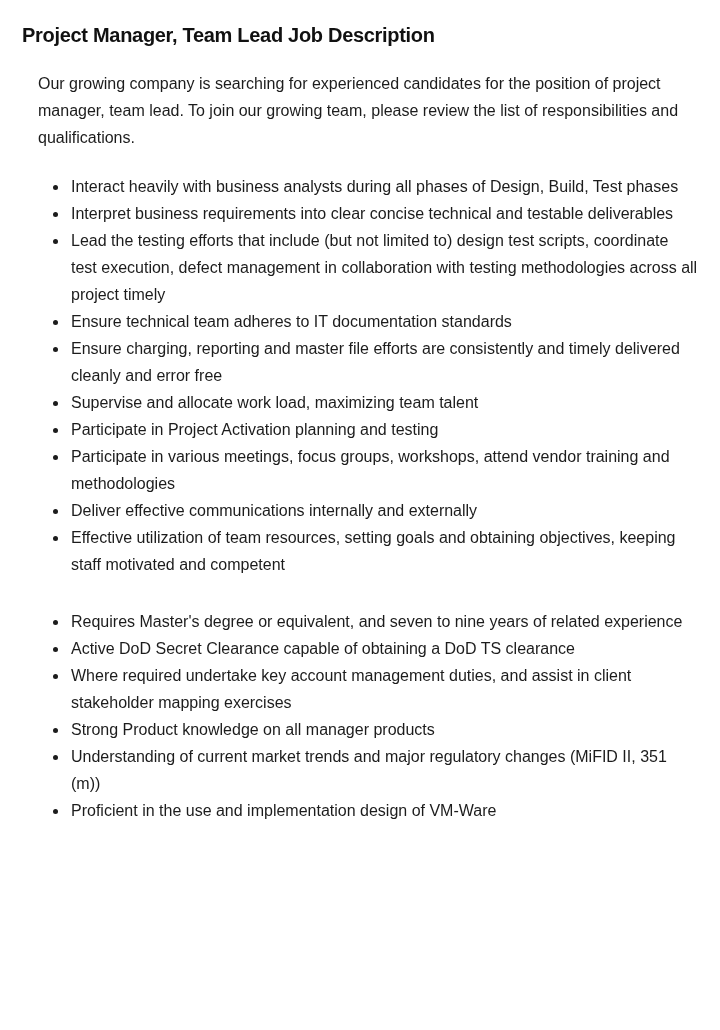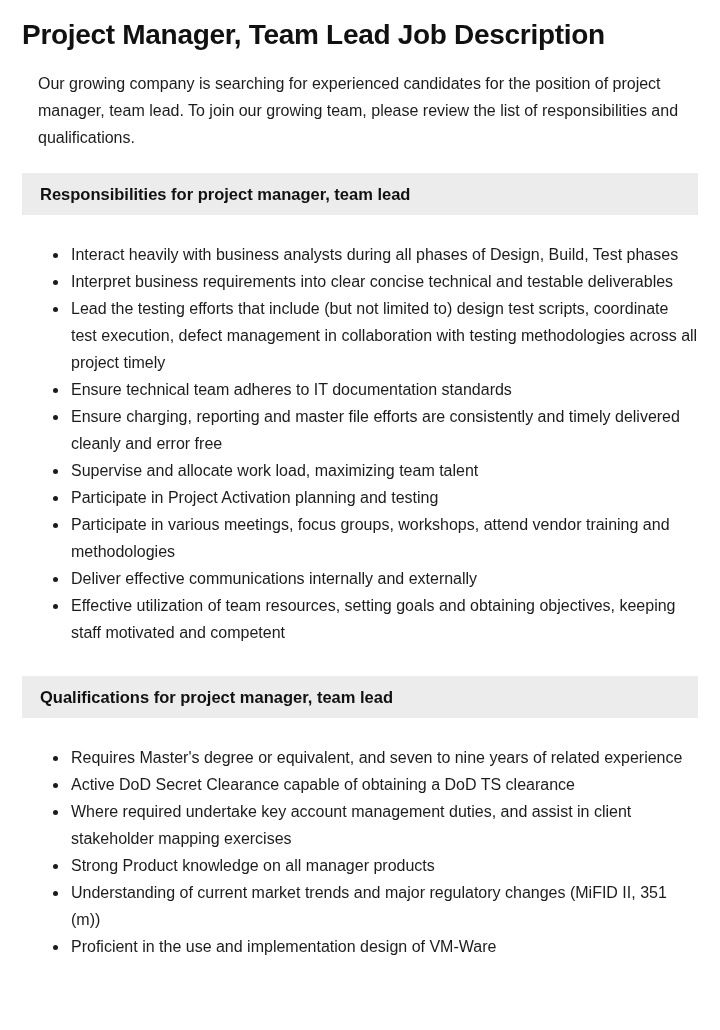--- a/index.html
+++ b/index.html
@@ -11,21 +11,21 @@
   body {
     width: 720px;
     min-height: 1030px;
     font-family: "Liberation Sans", sans-serif;
     color: #1c1c1c;
   }
   .page {
     padding: 6px 22px 20px 22px;
   }
   .page-title {
-    font-size: 28px;
+    font-size: 20px;
     line-height: 34px;
     font-weight: bold;
     letter-spacing: -0.3px;
     margin: 12px 0 18px 0;
     color: #111111;
   }
   .intro {
     font-size: 16px;
     line-height: 27px;
     margin: 0 0 22px 16px;
@@ -53,36 +53,34 @@
 </style>
 </head>
 <body>
 
 <div class="page">
 
   <h1 class="page-title">Project Manager, Team Lead Job Description</h1>
 
   <p class="intro">Our growing company is searching for experienced candidates for the position of project manager, team lead. To join our growing team, please review the list of responsibilities and qualifications.</p>
 
-  <div class="section-header">Responsibilities for project manager, team lead</div>
 
   <ul class="bullet-list">
     <li>Interact heavily with business analysts during all phases of Design, Build, Test phases</li>
     <li>Interpret business requirements into clear concise technical and testable deliverables</li>
     <li>Lead the testing efforts that include (but not limited to) design test scripts, coordinate test execution, defect management in collaboration with testing methodologies across all project timely</li>
     <li>Ensure technical team adheres to IT documentation standards</li>
     <li>Ensure charging, reporting and master file efforts are consistently and timely delivered cleanly and error free</li>
     <li>Supervise and allocate work load, maximizing team talent</li>
     <li>Participate in Project Activation planning and testing</li>
     <li>Participate in various meetings, focus groups, workshops, attend vendor training and methodologies</li>
     <li>Deliver effective communications internally and externally</li>
     <li>Effective utilization of team resources, setting goals and obtaining objectives, keeping staff motivated and competent</li>
   </ul>
 
-  <div class="section-header">Qualifications for project manager, team lead</div>
 
   <ul class="bullet-list">
     <li>Requires Master's degree or equivalent, and seven to nine years of related experience</li>
     <li>Active DoD Secret Clearance capable of obtaining a DoD TS clearance</li>
     <li>Where required undertake key account management duties, and assist in client stakeholder mapping exercises</li>
     <li>Strong Product knowledge on all manager products</li>
     <li>Understanding of current market trends and major regulatory changes (MiFID II, 351 (m))</li>
     <li>Proficient in the use and implementation design of VM-Ware</li>
   </ul>
 

